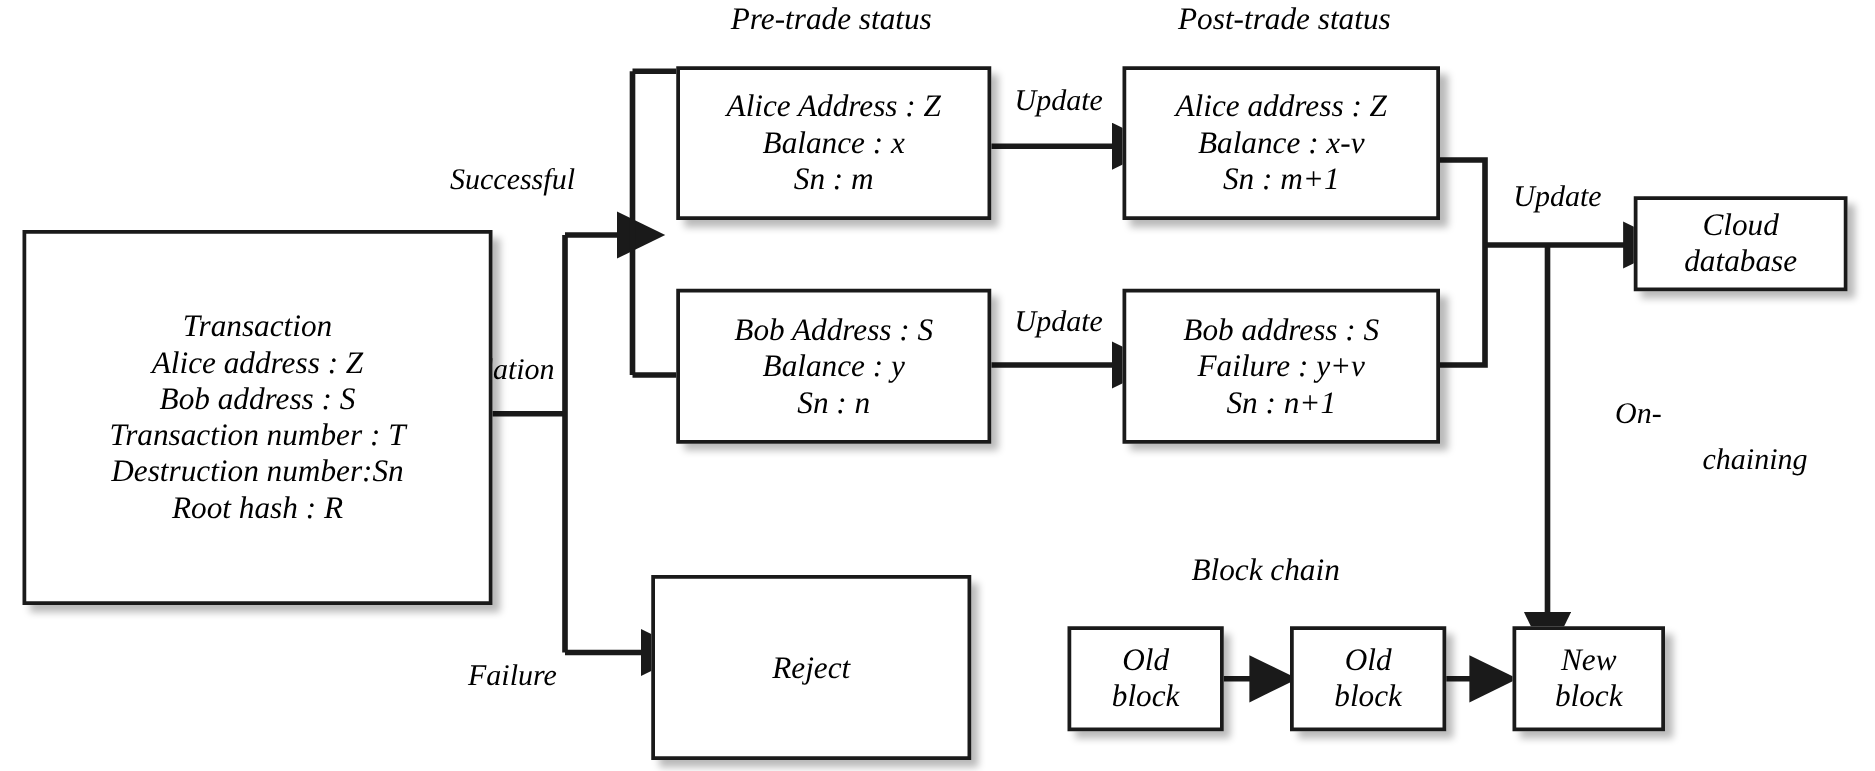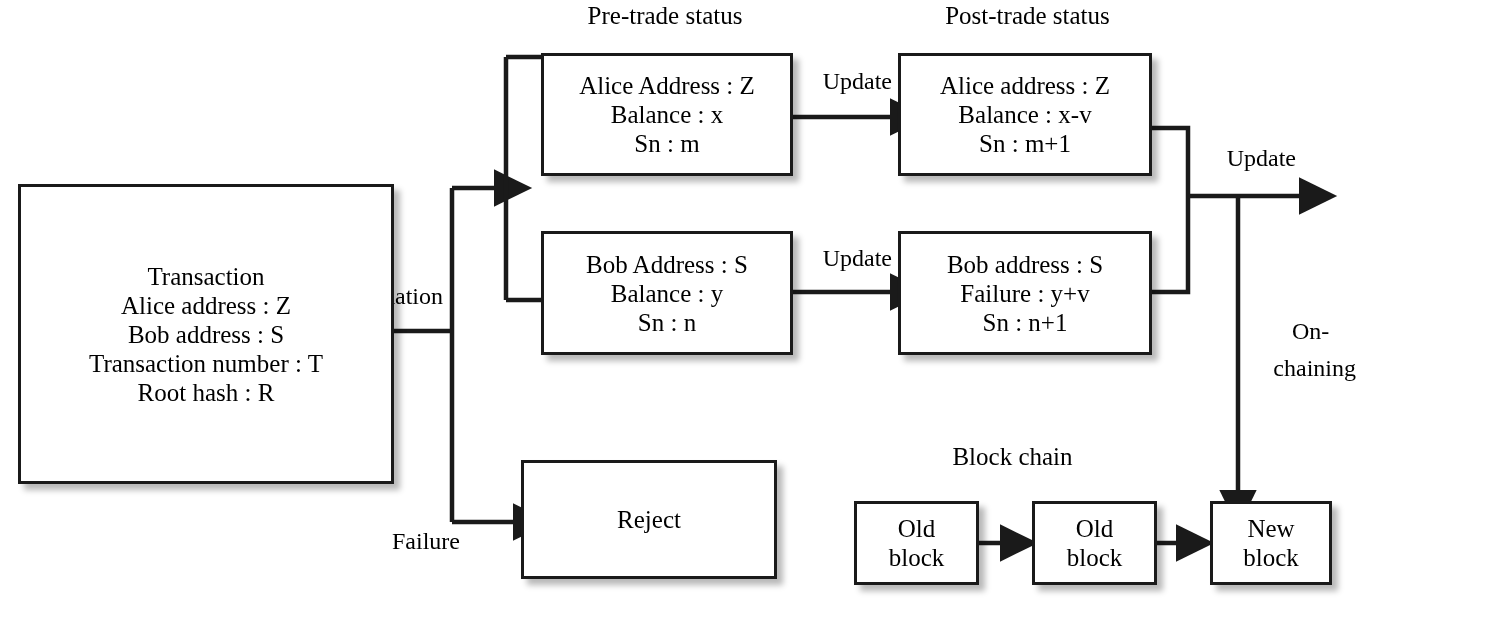--- a/index.html
+++ b/index.html
@@ -1,30 +1,30 @@
 <!DOCTYPE html>
 <html><head>
 <meta charset="utf-8">
 <style>
   html,body{margin:0;padding:0;background:#ffffff;}
   body{width:1500px;height:617px;overflow:hidden;
        font-family:"Liberation Serif","DejaVu Serif",serif;color:#000;}
-  #stage{position:relative;width:1500px;height:617px;}
+  #stage{position:relative;width:1500px;height:617px;font-style:italic;}
 
   svg.wires{position:absolute;left:0;top:0;width:1500px;height:617px;pointer-events:none;}
 
   .node{position:absolute;box-sizing:border-box;background:#ffffff;
         border:3px solid #1a1a1a;
         box-shadow:6px 6px 6px rgba(0,0,0,0.28);
         display:flex;flex-direction:column;align-items:center;justify-content:center;
         text-align:center;line-height:1.16;}
   .node .ln{display:block;white-space:nowrap;}
 
   .caption{position:absolute;white-space:nowrap;text-align:center;}
-  .edgelabel{position:absolute;white-space:nowrap;text-align:right;}
+  .edgelabel{position:absolute;white-space:nowrap;text-align:center;}
   .fs-node{font-size:25px;}
   .fs-lab{font-size:24px;}
   .fs-cap{font-size:25px;}
   .fs-block{font-size:25px;margin-left:26px;}
 </style>
 </head>
 <body>
 
 <div id="stage">
 
@@ -66,37 +66,39 @@
   </svg>
 
   <div class="caption fs-cap" style="left:555px;top:2px;width:220px;">Pre-trade status</div>
 
   <div class="caption fs-cap" style="left:915px;top:2px;width:225px;">Post-trade status</div>
 
   <div class="caption fs-cap" style="left:905px;top:443px;width:215px;">Block chain</div>
 
   <div class="edgelabel fs-lab" style="left:330px;top:283px;width:130px;text-align:center;">validation</div>
 
+  <div class="edgelabel fs-lab" style="left:340px;top:131px;width:140px;">Successful</div>
 
   <div class="edgelabel fs-lab" style="left:360px;top:528px;width:100px;">Failure</div>
 
   <div class="edgelabel fs-lab" style="left:802px;top:68px;width:90px;">Update</div>
 
   <div class="edgelabel fs-lab" style="left:802px;top:245px;width:90px;">Update</div>
 
   <div class="edgelabel fs-lab" style="left:1196px;top:145px;width:100px;">Update</div>
 
   <div class="edgelabel fs-lab" style="left:1292px;top:318px;width:120px;text-align:left;">On-</div>
-  <div class="edgelabel fs-lab" style="left:1216px;top:355px;width:140px;text-align:right;">chaining</div>
+  <div class="edgelabel fs-lab" style="left:1334px;top:355px;width:140px;text-align:center;">chaining</div>
 
   <div class="node fs-node" style="left:18px;top:184px;width:376px;height:300px;">
     <span class="ln">Transaction</span>
     <span class="ln">Alice address : Z</span>
     <span class="ln">Bob address : S</span>
     <span class="ln">Transaction number : T</span>
+    <span class="ln">Destruction number:Sn</span>
     <span class="ln">Root hash : R</span>
   </div>
 
   <div class="node fs-node" style="left:541px;top:53px;width:252px;height:123px;">
     <span class="ln">Alice Address : Z</span>
     <span class="ln">Balance : x</span>
     <span class="ln">Sn : m</span>
   </div>
 
   <div class="node fs-node" style="left:541px;top:231px;width:252px;height:124px;">
@@ -110,22 +112,26 @@
     <span class="ln">Balance : x-v</span>
     <span class="ln">Sn : m+1</span>
   </div>
 
   <div class="node fs-node" style="left:898px;top:231px;width:254px;height:124px;">
     <span class="ln">Bob address : S</span>
     <span class="ln">Failure : y+v</span>
     <span class="ln">Sn : n+1</span>
   </div>
 
+  <div class="node fs-node" style="left:1307px;top:157px;width:171px;height:76px;">
+    <span class="ln">Cloud</span>
+    <span class="ln">database</span>
+  </div>
 
-  <div class="node fs-node" style="left:521px;top:460px;width:256px;height:119px;">
+  <div class="node fs-node" style="left:521px;top:460px;width:256px;height:148px;">
     <span class="ln">Reject</span>
   </div>
 
   <div class="node fs-block" style="left:828px;top:501px;width:125px;height:84px;">
     <span class="ln">Old</span>
     <span class="ln">block</span>
   </div>
 
   <div class="node fs-block" style="left:1006px;top:501px;width:125px;height:84px;">
     <span class="ln">Old</span>

